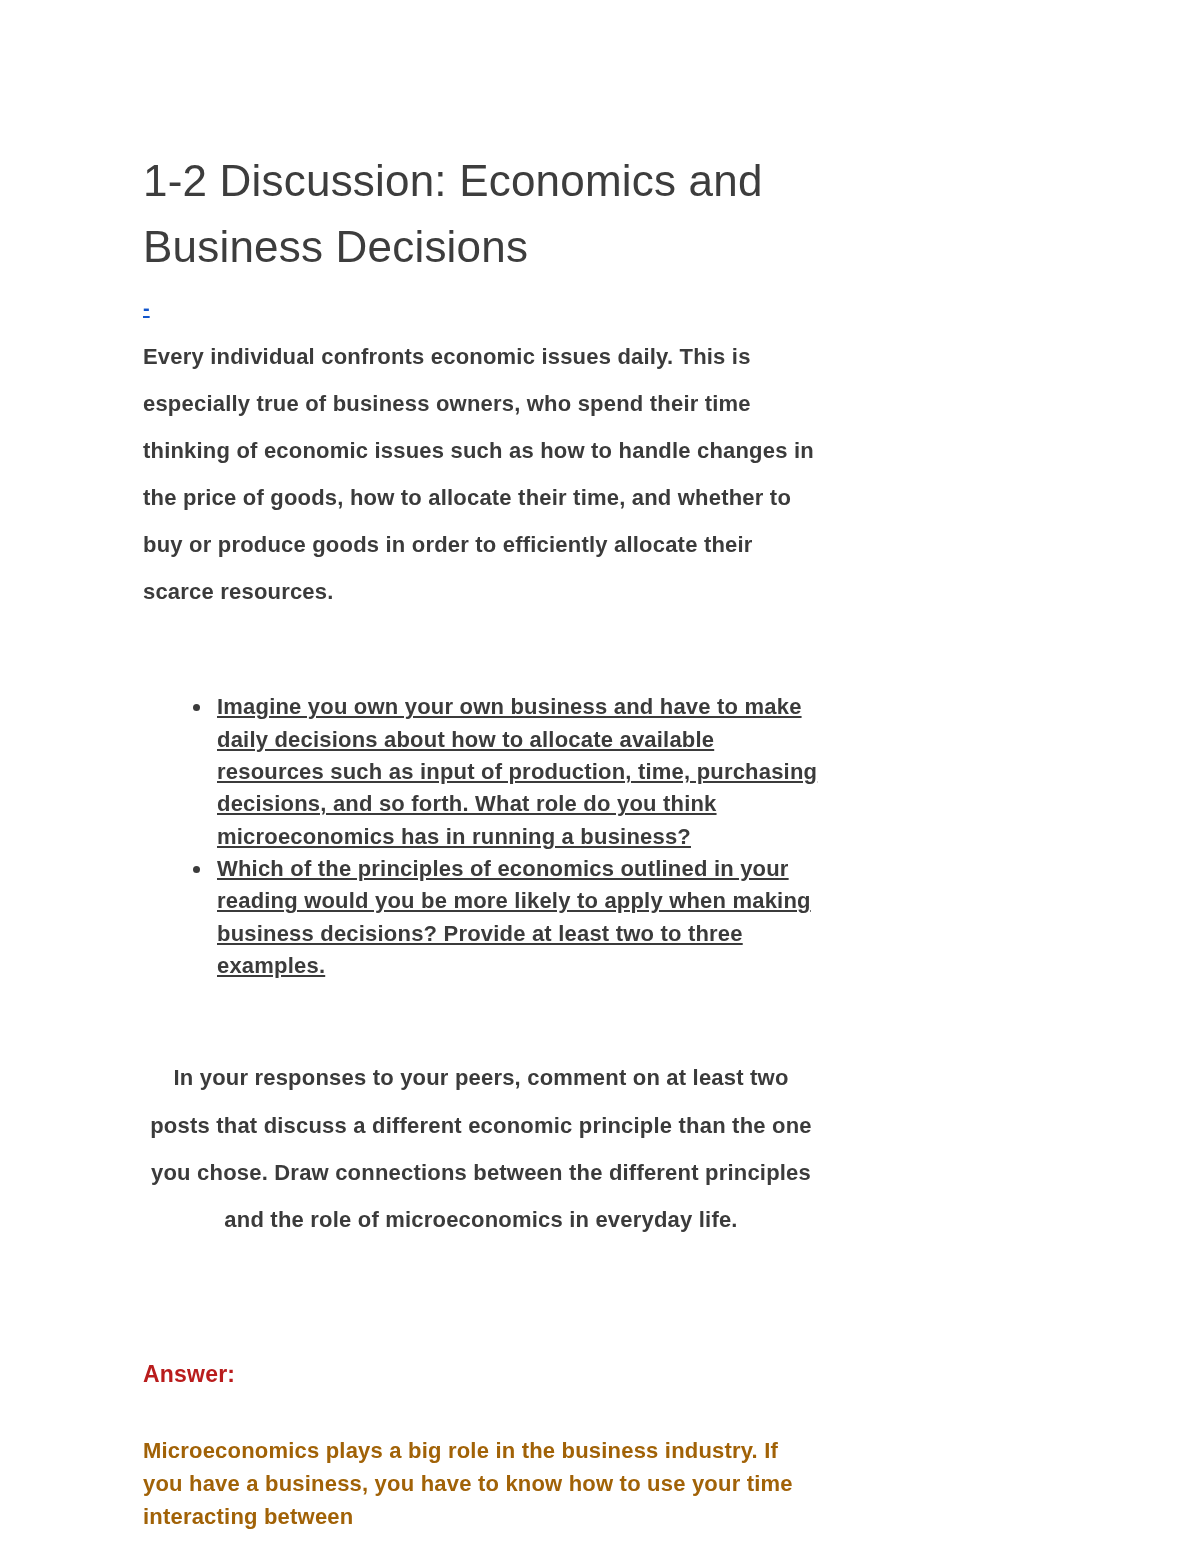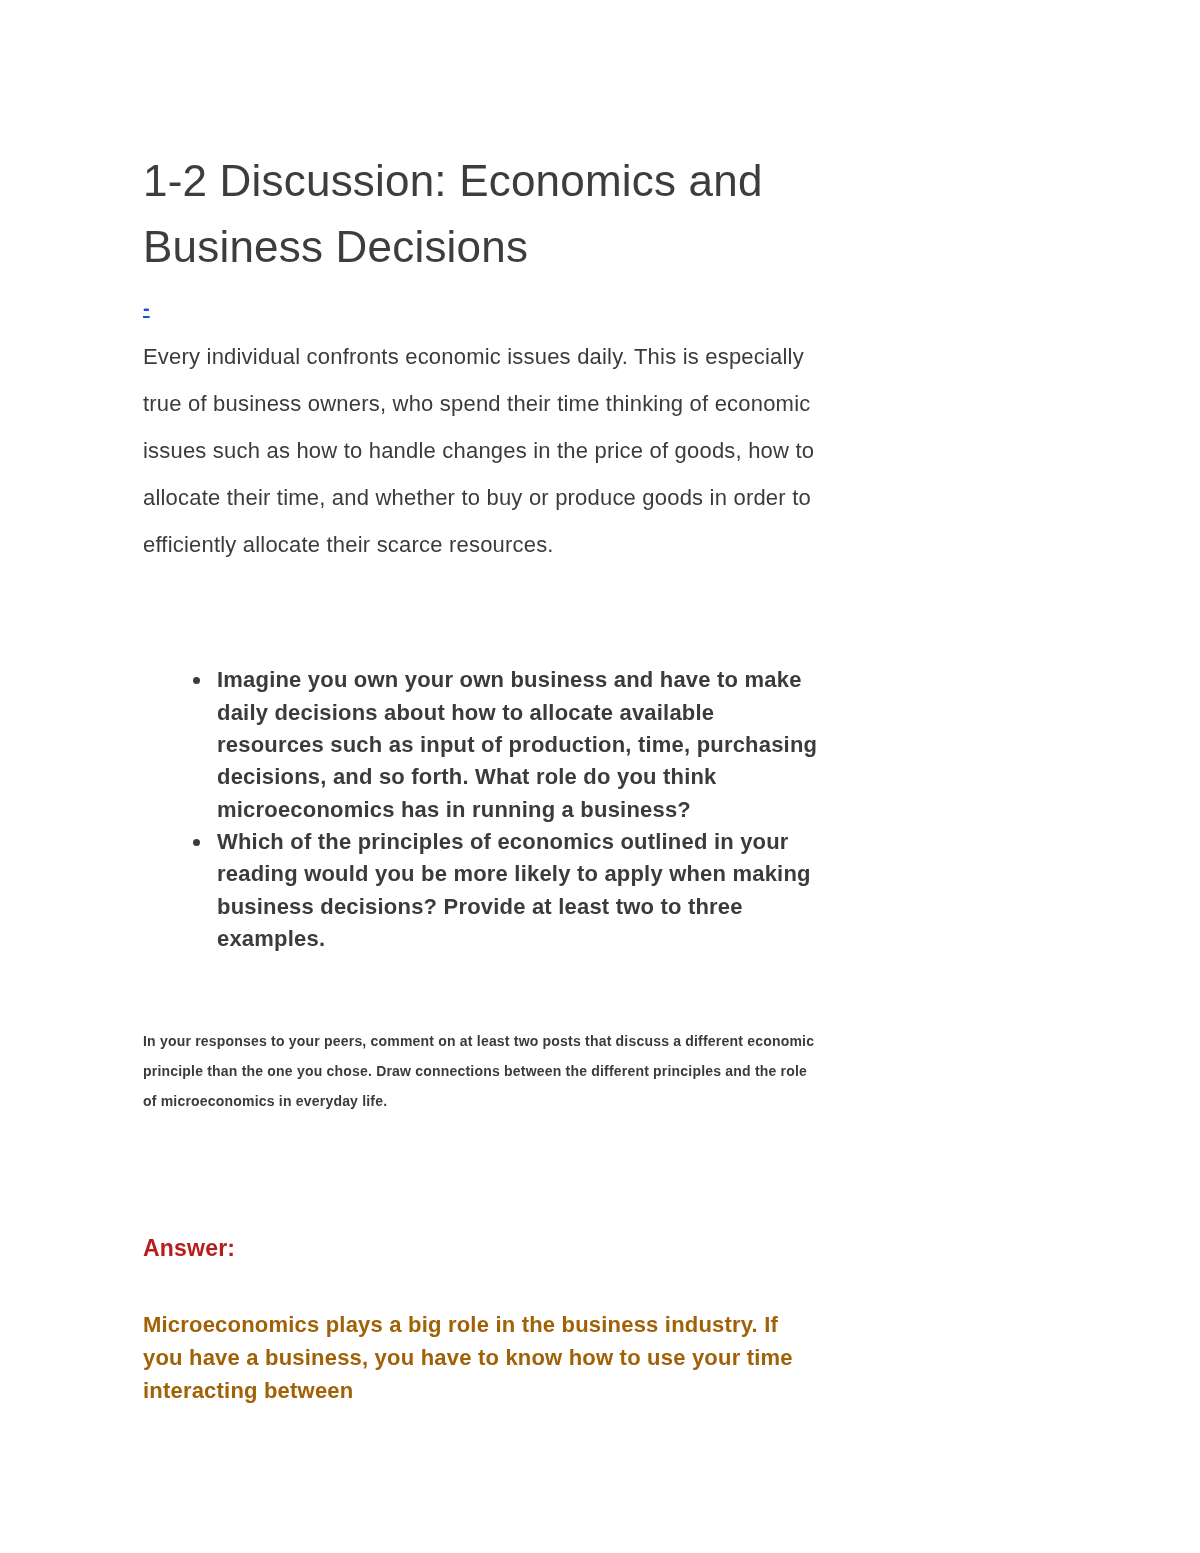--- a/index.html
+++ b/index.html
@@ -33,45 +33,47 @@
     font-size: 20px;
     font-weight: 700;
     color: #1155cc;
     text-decoration: underline;
     line-height: 1;
     cursor: pointer;
   }
   .intro-para {
     margin-top: 14px;
     font-size: 22px;
-    font-weight: 400;
+    font-weight: 700;
     line-height: 2.14;
     color: #3b3b3b;
     letter-spacing: 0.2px;
   }
   .bullet-list {
-    margin-top: 96px;
+    margin-top: 76px;
     padding-left: 70px;
     list-style-type: disc;
+    text-decoration: underline;
   }
   .bullet-list li {
     font-size: 22px;
     font-weight: 700;
     line-height: 1.47;
     color: #3b3b3b;
     padding-left: 4px;
     letter-spacing: 0.2px;
   }
   .peer-para {
     margin-top: 72px;
-    font-size: 14px;
+    font-size: 22px;
     font-weight: 700;
     line-height: 2.14;
     color: #3b3b3b;
     letter-spacing: 0.2px;
+    text-align: center;
   }
   .answer-label {
     margin-top: 118px;
     font-size: 23px;
     font-weight: 700;
     color: #b91c1c;
     letter-spacing: 0.2px;
   }
   .answer-body {
     margin-top: 46px;

